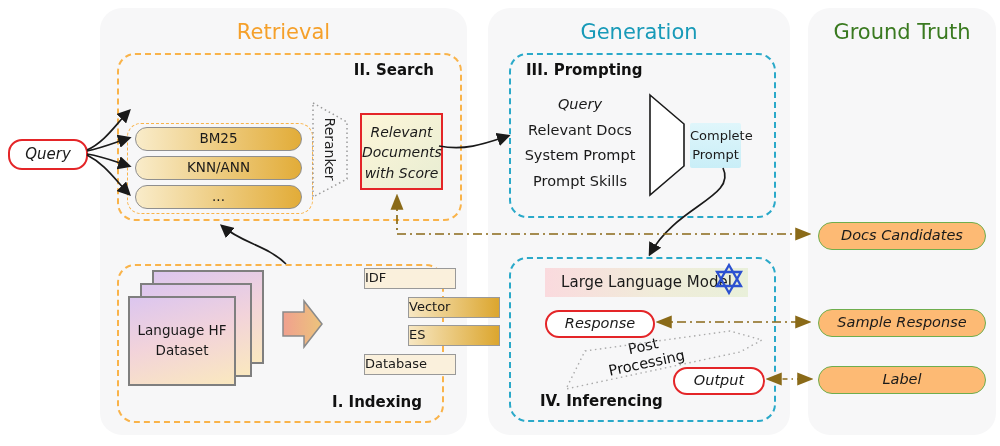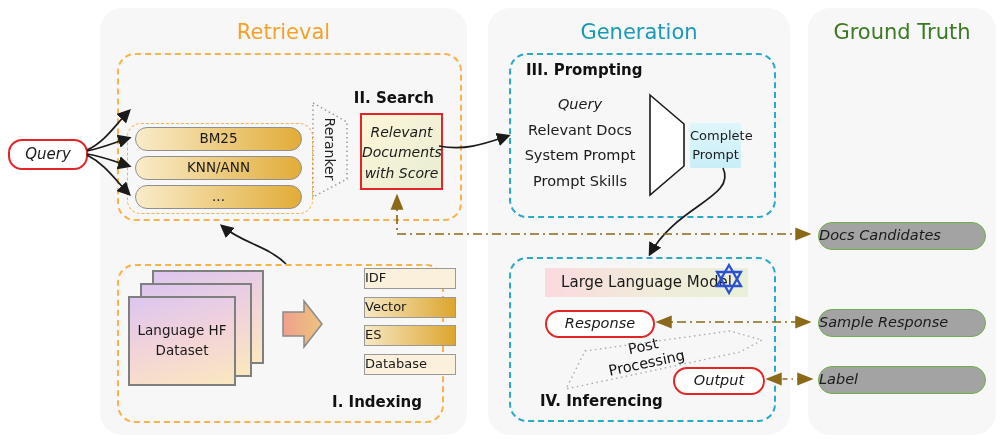--- a/index.html
+++ b/index.html
@@ -18,34 +18,34 @@
   .innerdash{position:absolute;border:1.8px dashed #f9b34a;border-radius:14px;}
   .vlabel{position:absolute;text-align:center;font-size:14px;color:#222;transform:rotate(90deg);}
   .reldocs{position:absolute;left:360px;top:113px;width:79px;height:66px;border:2px solid #e42528;
            background:linear-gradient(135deg,#fdf6d8,#e8edd3);font-size:14px;font-style:italic;
            text-align:center;padding-top:7px;line-height:1.45;}
   .page{position:absolute;width:108px;height:90px;border:2px solid #7f7f7f;
         background:linear-gradient(165deg,#dcc6ef 0%,#f2d3da 48%,#fae8bf 100%);}
   .storebox{position:absolute;left:364px;width:90px;height:19px;border:1.5px solid #999;
             text-align:left;font-size:13px;line-height:18px;}
   .cream{background:#faf0dc;}
-  .gold{background:linear-gradient(90deg,#f7e7c3,#dca62e);}
+  .gold{background:linear-gradient(90deg,#f7e7c3,#dca62e);margin-left:44px;}
   .inputs{position:absolute;left:512px;top:92px;width:136px;text-align:center;
           font-size:14.5px;line-height:25.5px;}
   .inputs div:first-child{font-style:italic;}
   .cprompt{position:absolute;left:690px;top:123px;width:51px;height:41px;border-radius:2px;
            background:linear-gradient(180deg,#dff6fb,#c9eef7);text-align:center;
            font-size:13px;line-height:1.45;padding-top:4px;}
   .llm{position:absolute;left:545px;top:268px;width:203px;height:29px;
        background:linear-gradient(90deg,#fadade,#f0ecd9 55%,#e9f0da);
        text-align:center;font-size:15px;line-height:29px;}
   .redoval{position:absolute;height:24px;border:2px solid #e42528;border-radius:14px;
            background:#fff;text-align:center;font-style:italic;font-size:14.5px;line-height:23px;}
   .gtpill{position:absolute;left:818px;width:166px;height:26px;border:1.6px solid #6fae4e;
-          border-radius:14px;background:#a3a3a3;font-style:italic;
+          border-radius:14px;background:#fdba74;text-align:center;font-style:italic;
           font-size:14.5px;line-height:25px;}
   .pp{position:absolute;left:595px;top:338px;width:100px;transform:rotate(-12deg);
       text-align:center;font-size:14.5px;line-height:17px;color:#111;}
   svg.overlay{position:absolute;left:0;top:0;pointer-events:none;}
 </style>
 </head>
 <body>
 
 <div id="canvas">
 
@@ -53,21 +53,21 @@
   <div class="panel" style="left:488px;width:302px;"></div>
   <div class="panel" style="left:808px;width:188px;"></div>
 
   <div class="ptitle" style="left:100px;width:367px;color:#f5a02a;">Retrieval</div>
   <div class="ptitle" style="left:808px;width:188px;color:#3a7a20;">Ground Truth</div>
   <div class="ptitle" style="left:488px;width:302px;color:#189ab8;">Generation</div>
 
   <div class="redoval" style="left:8px;top:139px;width:76px;height:27px;line-height:26px;font-size:15px;">Query</div>
 
   <div class="dashbox orange" style="left:117px;top:53px;width:341px;height:164px;"></div>
-  <div class="seclabel" style="left:300px;top:61px;width:146px;text-align:right;padding-right:12px;box-sizing:border-box;margin-top:28px;">II. Search</div>
+  <div class="seclabel" style="left:300px;top:61px;width:146px;text-align:right;padding-right:12px;box-sizing:border-box;">II. Search</div>
   <div class="innerdash" style="left:127px;top:123px;width:184px;height:89px;"></div>
   <div class="pill goldpill" style="left:135px;top:127px;width:165px;">BM25</div>
   <div class="pill goldpill" style="left:135px;top:156px;width:165px;">KNN/ANN</div>
   <div class="pill goldpill" style="left:135px;top:185px;width:165px;">...</div>
   <div class="vlabel" style="left:283px;top:141px;width:94px;">Reranker</div>
   <div class="reldocs">Relevant Documents with Score</div>
 
   <div class="dashbox orange" style="left:117px;top:264px;width:323px;height:155px;"></div>
   <div class="seclabel" style="left:305px;top:393px;width:125px;text-align:right;box-sizing:border-box;padding-right:8px;">I. Indexing</div>
   <div class="page" style="left:152px;top:270px;"></div>

